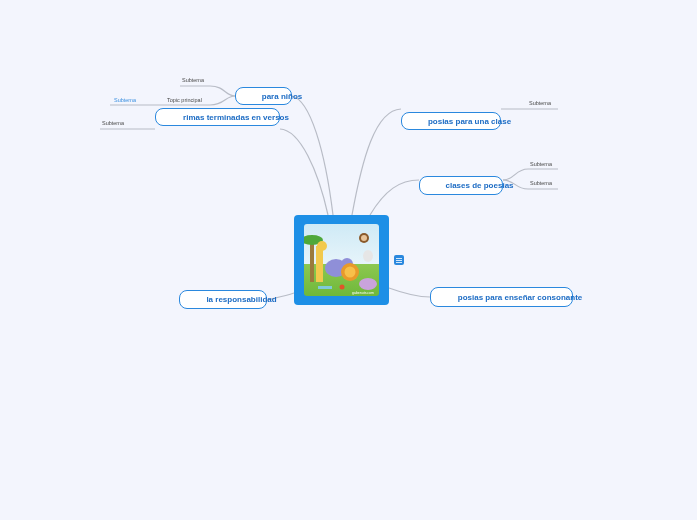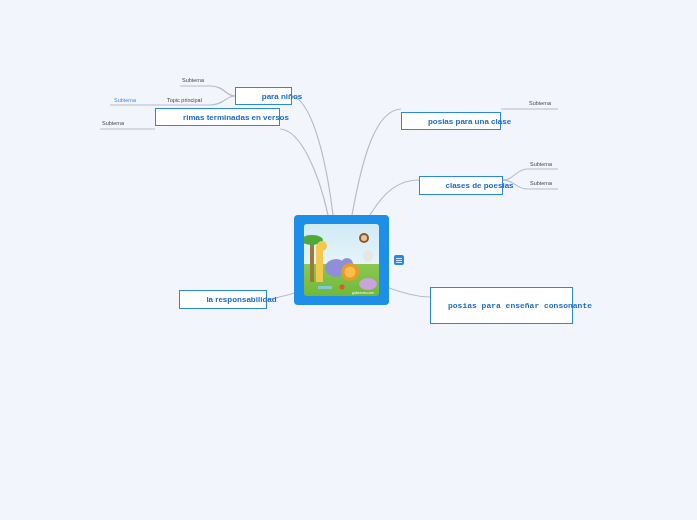--- a/index.html
+++ b/index.html
@@ -7,21 +7,21 @@
     width:697px; height:520px; overflow:hidden;
     background:#f3f5fd;
     font-family:"Liberation Sans", sans-serif;
     position:relative;
   }
   svg.links { position:absolute; left:0; top:0; }
   .node {
     position:absolute;
     background:#ffffff;
     border:1.5px solid #2a88de;
-    border-radius:0;
+    border-radius:8px;
     color:#1d6cc4;
     font-weight:bold;
     font-size:8px;
     display:flex; align-items:center; justify-content:center;
     box-sizing:border-box;
     white-space:nowrap;
     cursor:pointer;
     padding-left:37px;
   }
   .sub {
@@ -114,21 +114,21 @@
 </div>
 <div class="node" style="left:401px;top:112px;width:100px;height:18px;">
   <span>posias para una clase</span>
 </div>
 <div class="node" style="left:419px;top:176px;width:84px;height:19px;">
   <span>clases de poesias</span>
 </div>
 <div class="node" style="left:179px;top:290px;width:88px;height:19px;">
   <span>la responsabilidad</span>
 </div>
-<div class="node" style="left:430px;top:287px;width:143px;height:37px;font-family:Liberation Mono, monospace;">
+<div class="node" style="left:430px;top:287px;width:143px;height:20px;">
   <span>posias para enseñar consonante</span>
 </div>
 
 <span class="sub" style="left:182px;top:77px;">Subtema</span>
 <span class="sub" style="left:167px;top:97px;">Topic principal</span>
 <span class="sub blue" style="left:114px;top:97px;">Subtema</span>
 <span class="sub" style="left:102px;top:120px;">Subtema</span>
 <span class="sub" style="left:529px;top:100px;">Subtema</span>
 <span class="sub" style="left:530px;top:161px;">Subtema</span>
 <span class="sub" style="left:530px;top:180px;">Subtema</span>

